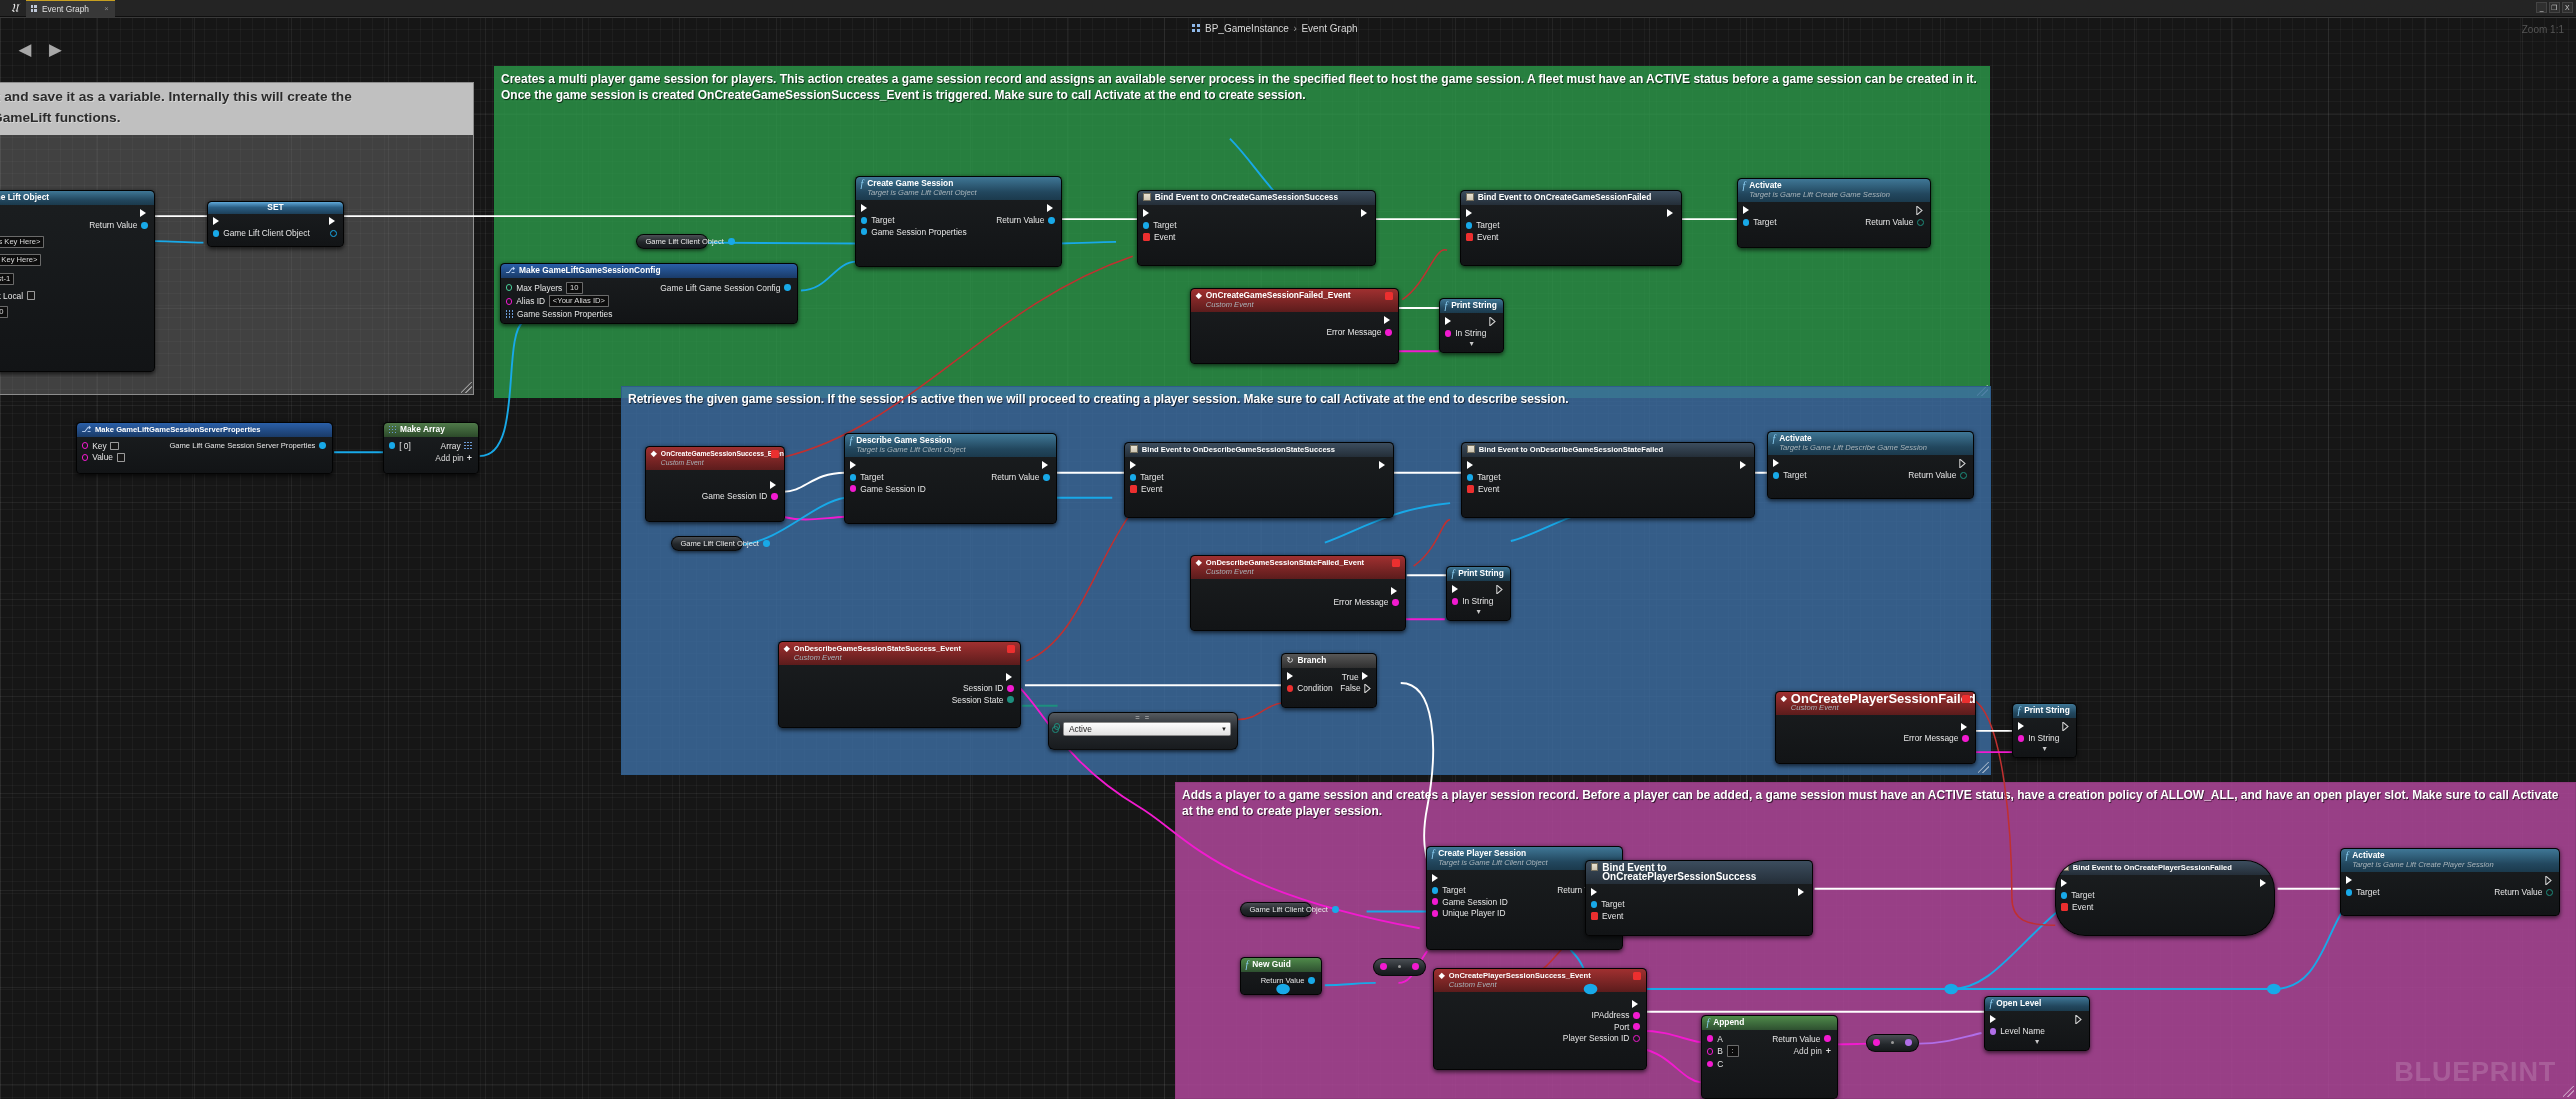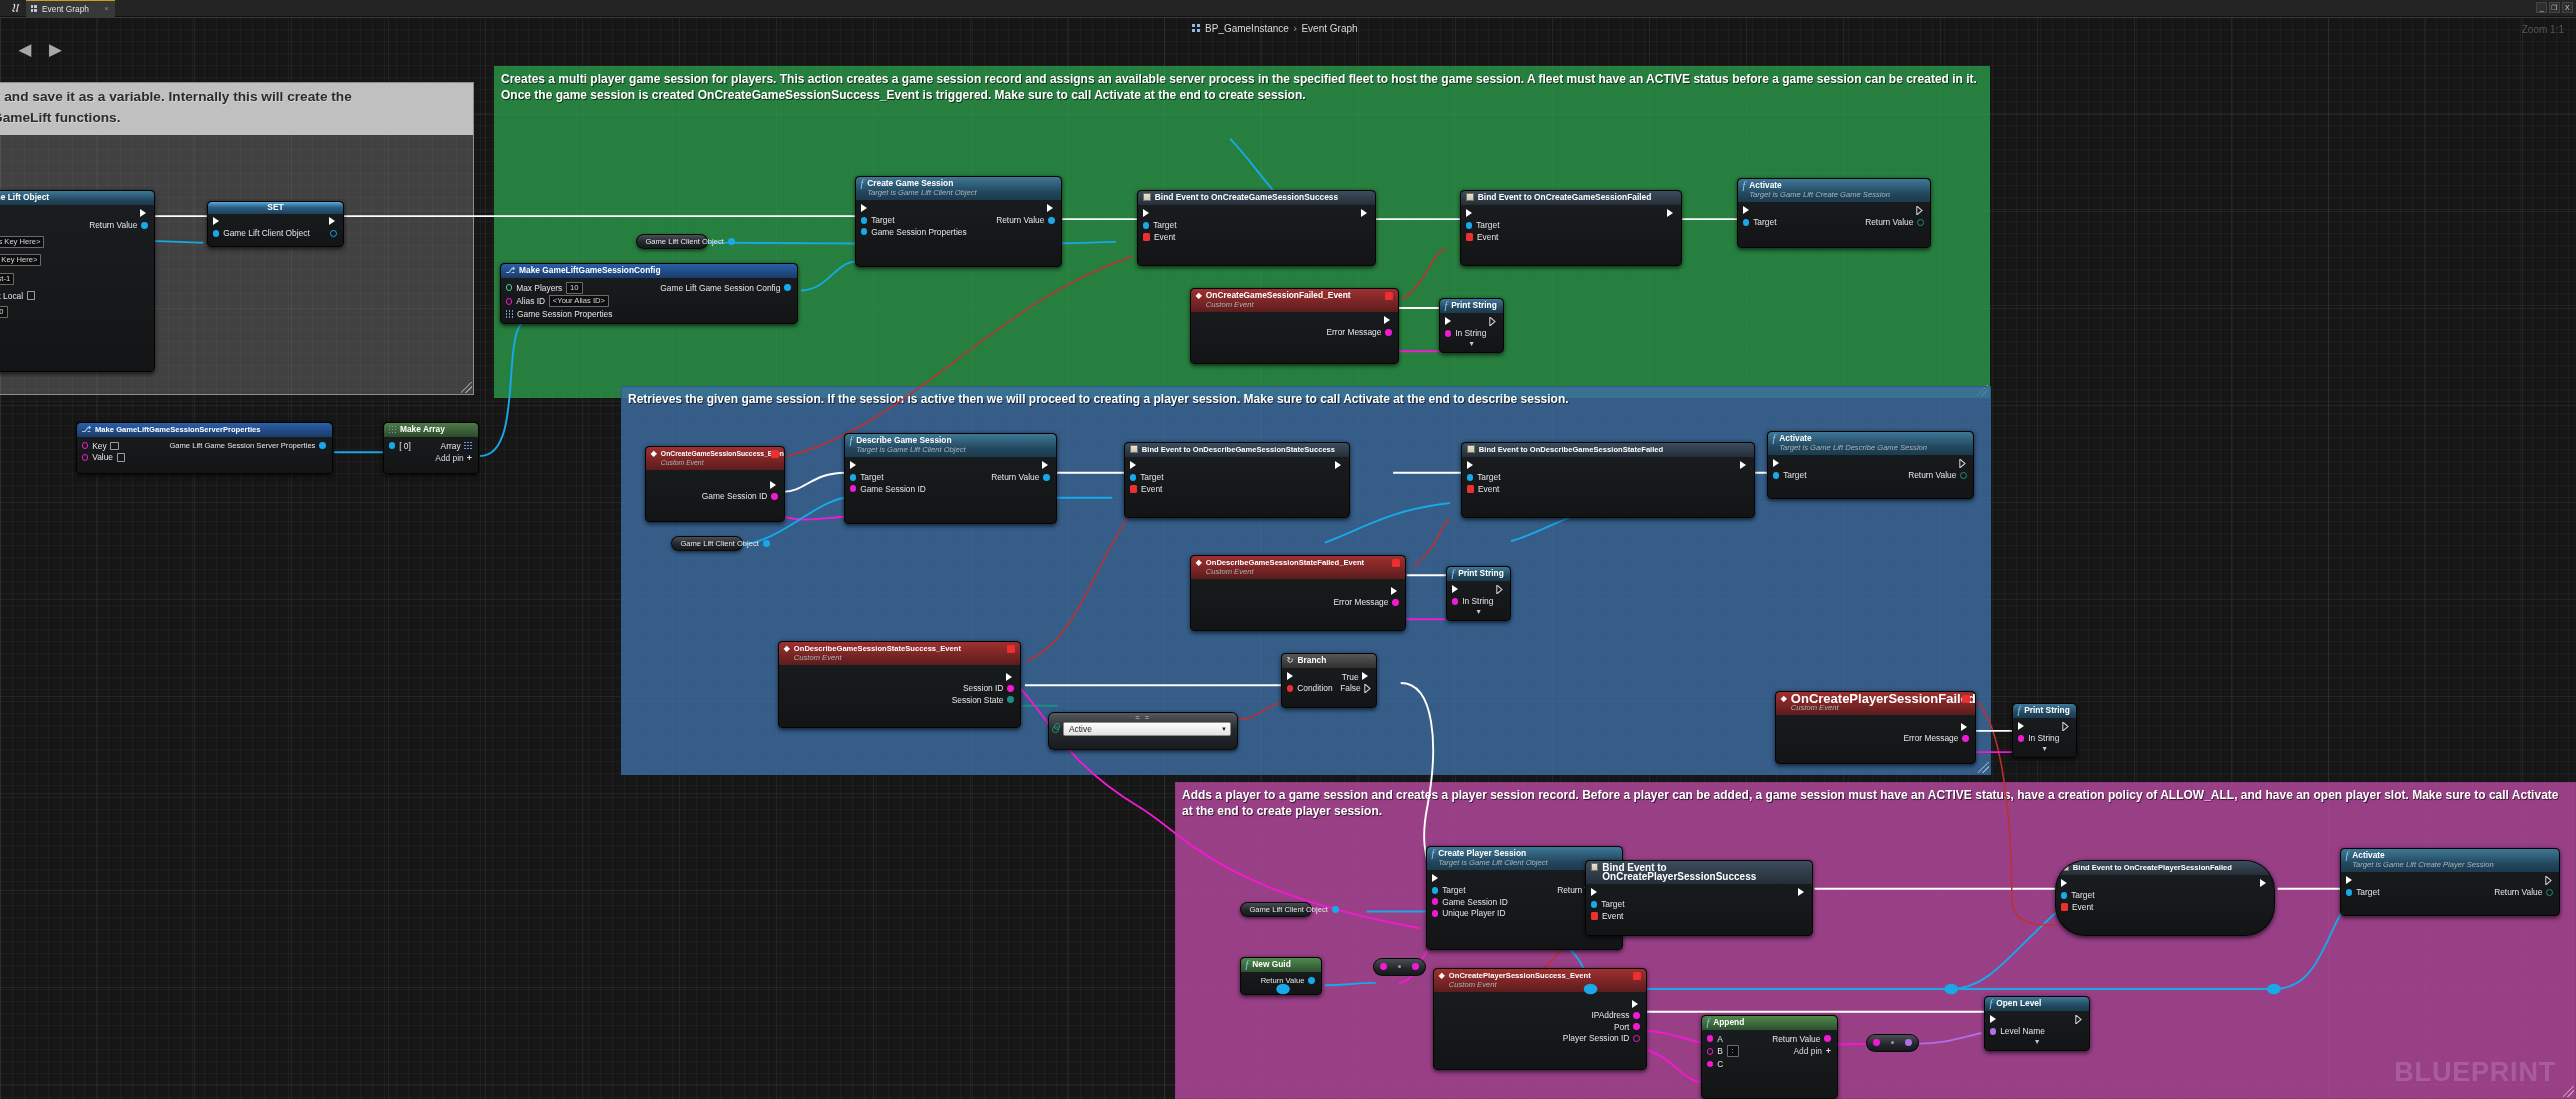--- a/index.html
+++ b/index.html
@@ -810,21 +810,21 @@
         </div>
         <div class="row">
           <span class="left">
               <span class="dot magenta"></span>
             <span class="pinlabel">Game Session ID</span>
             </span>
         </div>
       </div>
     </div>
 
-    <div class="node" style="left:1124px; top:425px; width:226px; height:76px;">
+    <div class="node" style="left:1124px; top:425px; width:270px; height:76px;">
       <div class="hdr hdr-bind">
         <span class="bindicon"></span>
         <div class="ttl" style="font-size:7.6px;">Bind Event to OnDescribeGameSessionStateSuccess</div>
       </div>
       <div class="body">
         <div class="row">
           <span class="left">
               <span class="exec"></span>
             </span>
           <span class="right">

